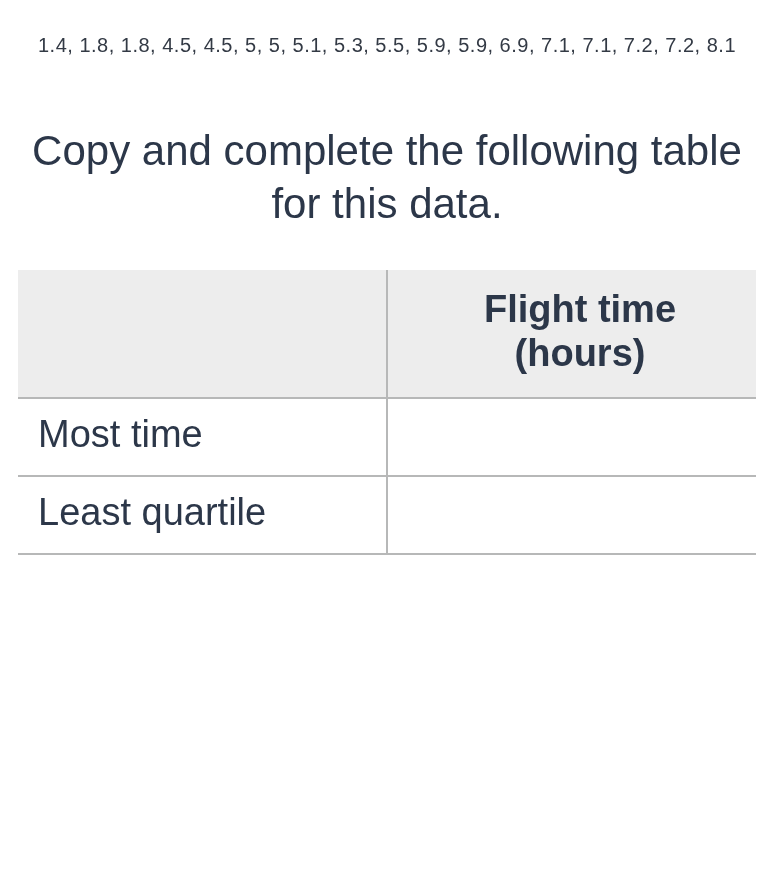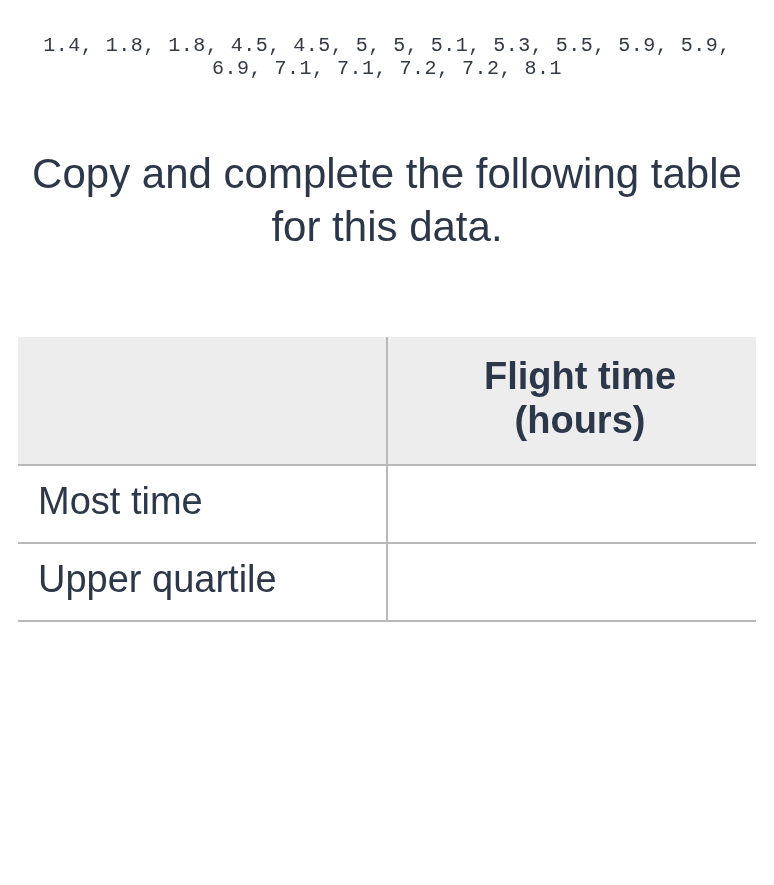--- a/index.html
+++ b/index.html
@@ -9,35 +9,35 @@
     height: 885px;
     background: #ffffff;
     font-family: "Helvetica Neue", Helvetica, Arial, sans-serif;
     color: #2c3749;
   }
   .page {
     box-sizing: border-box;
     padding: 30px 18px 10px 18px;
   }
   .data-line {
-    font-family: Liberation Mono, monospace;
+    font-family: Liberation Sans, sans-serif;
     font-size: 20px;
     text-align: center;
     color: #333a45;
     margin-top: 4px;
     margin-bottom: 68px;
     letter-spacing: 0.5px;
   }
   .instruction {
     font-size: 42px;
     font-weight: 400;
     color: #2c3749;
     text-align: center;
     line-height: 1.25;
-    margin: 0 10px 84px 10px;
+    margin: 0 10px 40px 10px;
   }
   table.stats {
     width: 100%;
     border-collapse: collapse;
     table-layout: fixed;
   }
   table.stats th {
     background: #ededed;
     font-weight: 700;
     font-size: 38px;
@@ -89,19 +89,19 @@
         <th class="empty-header"></th>
         <th class="col-header">Flight time (hours)</th>
       </tr>
     </thead>
     <tbody>
       <tr>
         <td class="label-cell">Most time</td>
         <td class="value-cell"></td>
       </tr>
       <tr class="last">
-        <td class="label-cell">Upper quartile</td>
+        <td class="label-cell">Least quartile</td>
         <td class="value-cell"></td>
       </tr>
     </tbody>
   </table>
 
 </div>
 
 </body></html>

